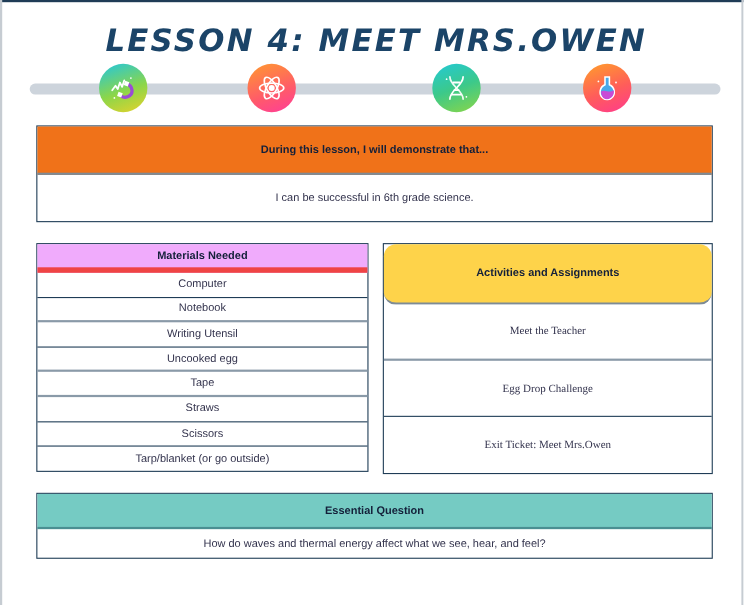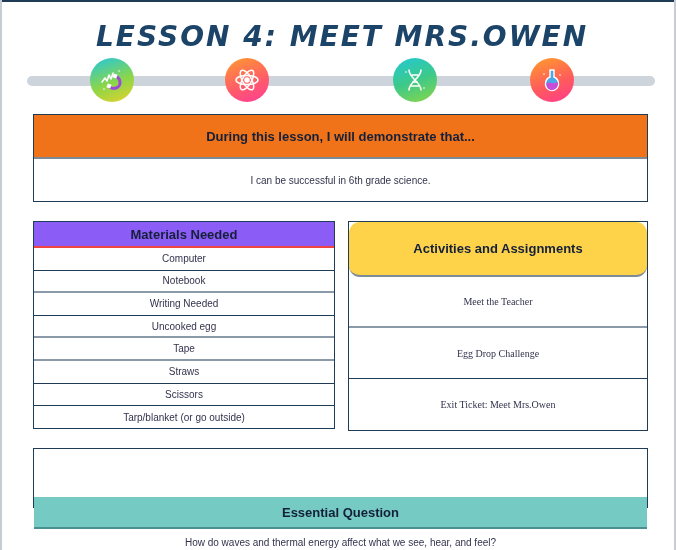--- a/index.html
+++ b/index.html
@@ -17,41 +17,41 @@
     .badge { position: absolute; top: 58px; width: 44px; height: 44px; border-radius: 50%;
       display: flex; align-items: center; justify-content: center; }
     .badge svg { width: 28px; height: 28px; }
     .b1 { left: 90px; background: linear-gradient(160deg, #21c6e0 0%, #8bd64a 55%, #e6d22a 100%); }
     .b2 { left: 225px; background: linear-gradient(160deg, #ff9a2e 0%, #ff5a6a 60%, #ff3c9a 100%); }
     .b3 { left: 393px; background: linear-gradient(160deg, #23c9d6 0%, #3cc98a 50%, #8bd646 100%); }
     .b4 { left: 530px; background: linear-gradient(160deg, #ff9f2a 0%, #ff5d5a 55%, #ff3a8e 100%); }
 
     .box { position: absolute; border: 1px solid #1f3c56; background: #fff; }
     .hdr { display: flex; align-items: center; justify-content: center;
-      font-family: "Liberation Sans", sans-serif; font-weight: bold; color: #14203a; font-size: 13px; }
+      font-family: "Liberation Sans", sans-serif; font-weight: bold; color: #14203a; font-size: 10px; }
     .cell { display: flex; align-items: center; justify-content: center; font-size: 10px; color: #33334d; }
 
     .demo { left: 33px; top: 114px; width: 615px; height: 88px; }
     .demo .hdr { height: 44px; background: #f07219; border-bottom: 2px solid #7d8b96; }
     .demo .cell { height: 42px; text-align: center; }
 
     .mat { left: 33px; top: 221px; width: 302px; height: 208px; }
-    .mat .hdr { height: 26px; background: #8b5cf6; border-bottom: 2px solid #ef4444; }
+    .mat .hdr { height: 26px; background: #f0abfc; border-bottom: 5px solid #ef4444; }
     .mat .cell { height: 22.6px; border-bottom: 1px solid #1f3c56; }
     .mat .cell.alt { border-bottom: 2px solid #8a9aa8; text-align: right; }
     .mat .cell:last-child { border-bottom: none; }
 
     .act { left: 348px; top: 221px; width: 300px; height: 210px; }
     .act .hdr { height: 55px; background: #fed34a; border-bottom: 2px solid #7d8b96; border-radius: 11px; }
     .act .cell { height: 51px; border-bottom: 1px solid #1f3c56; font-family: Liberation Serif, serif; }
     .act .cell.alt { border-bottom: 2px solid #8a9aa8; }
     .act .cell:last-child { border-bottom: none; }
 
     .eq { left: 33px; top: 448px; width: 615px; height: 60px; }
-    .eq .hdr { height: 32px; background: #75cbc3; border-bottom: 2px solid #4a8f92; margin-top: 48px; }
+    .eq .hdr { height: 32px; background: #75cbc3; border-bottom: 2px solid #4a8f92; }
     .eq .cell { height: 26px; }
   </style>
 </head>
 <body>
 
 <div class="frame-top"></div>
 <div class="frame-left"></div>
 <div class="frame-right"></div>
 
 <h1 class="title">LESSON 4: MEET MRS.OWEN</h1>
@@ -101,21 +101,21 @@
 
 <section class="box demo">
   <div class="hdr">During this lesson, I will demonstrate that...</div>
   <div class="cell">I can be successful in 6th grade science.</div>
 </section>
 
 <section class="box mat">
   <div class="hdr">Materials Needed</div>
   <div class="cell">Computer</div>
   <div class="cell alt">Notebook</div>
-  <div class="cell">Writing Needed</div>
+  <div class="cell">Writing Utensil</div>
   <div class="cell alt">Uncooked egg</div>
   <div class="cell alt">Tape</div>
   <div class="cell">Straws</div>
   <div class="cell">Scissors</div>
   <div class="cell">Tarp/blanket (or go outside)</div>
 </section>
 
 <section class="box act">
   <div class="hdr">Activities and Assignments</div>
   <div class="cell alt">Meet the Teacher</div>

